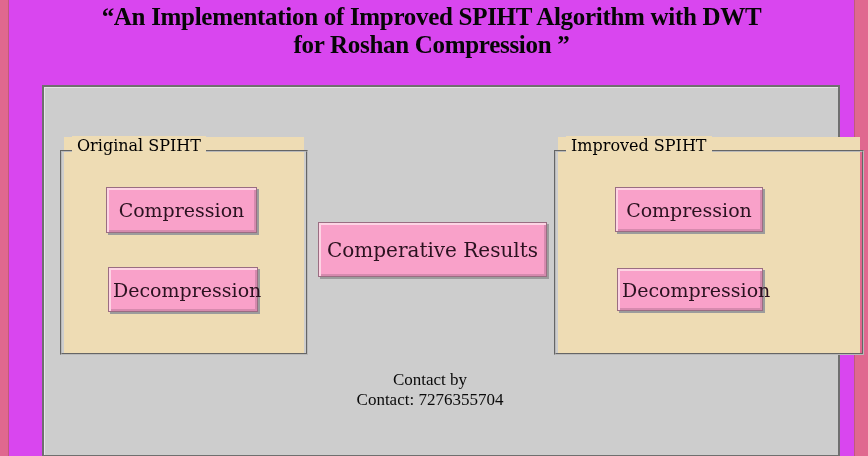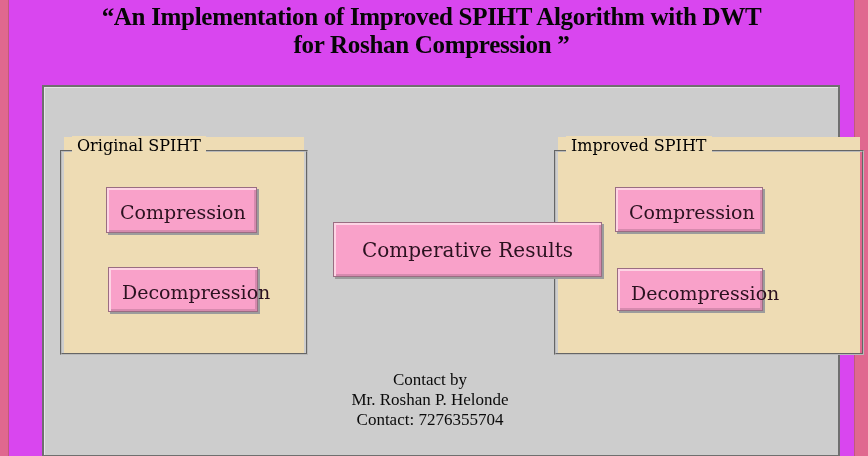--- a/index.html
+++ b/index.html
@@ -52,27 +52,27 @@
 
   .pink-btn {
     position: absolute; z-index: 3;
     background: #f9a1c9;
     border: 1px solid #9a6d82;
     box-shadow: inset 2px 2px 0 #fdd4e4, inset -2px -2px 0 #d68aae,
                 2px 2px 0 #9c9c9c;
     color: #2b1220;
     font-family: "DejaVu Serif", serif;
     font-size: 19px;
-    padding: 13px; cursor: pointer;
+    padding: 4px; cursor: pointer;
   }
   .btn-comp-l   { left: 42px; top: 50px;  width: 151px; height: 46px; }
   .btn-decomp-l { left: 44px; top: 130px; width: 150px; height: 45px; }
   .btn-comp-r   { left: 57px; top: 50px;  width: 148px; height: 45px; }
   .btn-decomp-r { left: 59px; top: 131px; width: 146px; height: 43px; }
-  .btn-center   { left: 274px; top: 135px; width: 269px; height: 55px; font-size: 20px; margin-left: 15px; }
+  .btn-center   { left: 274px; top: 135px; width: 229px; height: 55px; font-size: 20px; }
 
   .credits {
     position: absolute; top: 283px; left: -11px; width: 100%;
     text-align: center; color: #0a0a0a;
     font-family: "Liberation Serif", serif;
     font-size: 17px; line-height: 20px;
   }
 </style>
 </head>
 <body>
@@ -100,18 +100,17 @@
       <div class="group-frame"></div>
       <span class="group-label">Improved SPIHT</span>
       <button class="pink-btn btn-comp-r">Compression</button>
       <button class="pink-btn btn-decomp-r">Decompression</button>
     </div>
 
     <button class="pink-btn btn-center">Comperative Results</button>
 
     <div class="credits">
       <div>Contact by</div>
-      <div>Mr. Roshan P. Helonde</div>
       <div>Contact: 7276355704</div>
     </div>
 
   </div>
 </div>
 
 </body></html>

